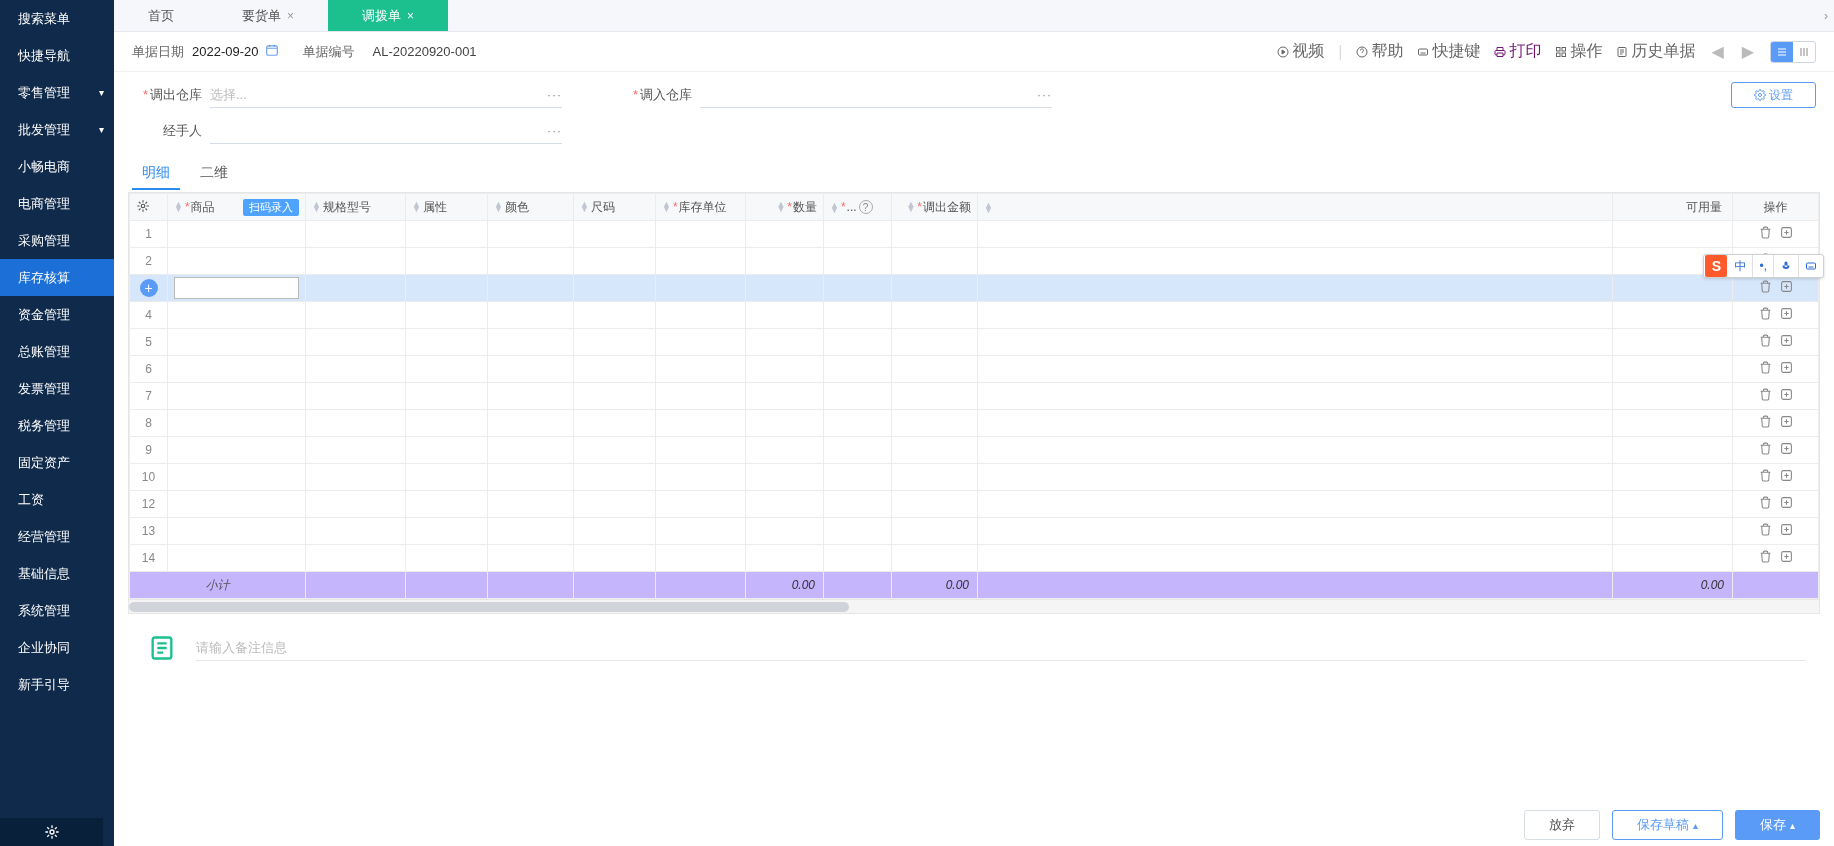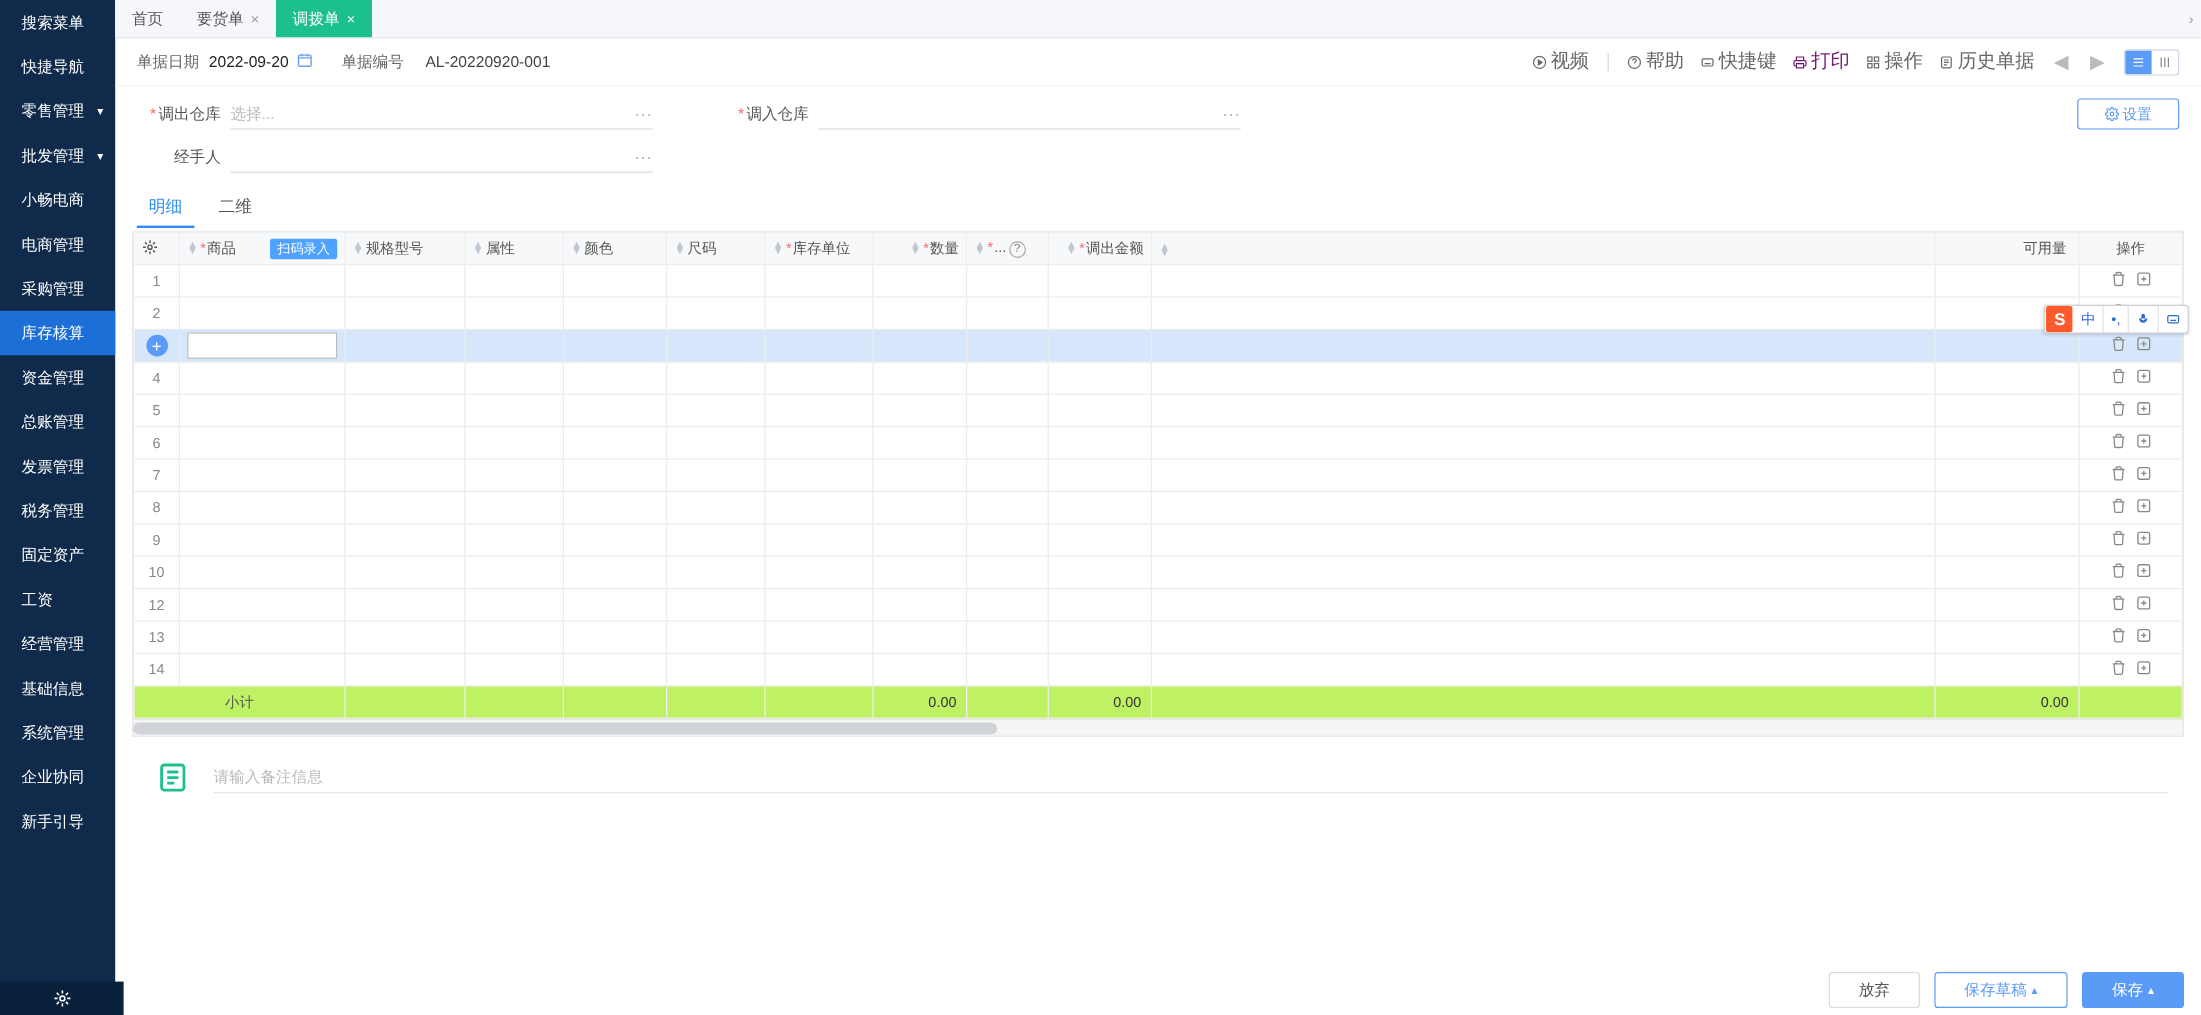--- a/index.html
+++ b/index.html
@@ -1,31 +1,31 @@
 <!DOCTYPE html>
 <html><head>
 <meta charset="utf-8">
 <style>
 * { box-sizing: border-box; margin: 0; padding: 0; }
 body { font-family: "Microsoft YaHei", Arial, sans-serif; font-size: 12px; color: #333; background: #fff; overflow: hidden; }
 .app { display: flex; height: 846px; width: 1834px; position: relative; }
 
 
-.sidebar { width: 96px; background: #0f2a4a; color: #fff; display: flex; flex-direction: column; }
+.sidebar { width: 114px; background: #0f2a4a; color: #fff; display: flex; flex-direction: column; }
 .sidebar-item { height: 37px; display: flex; align-items: center; padding-left: 18px; font-size: 13px; cursor: pointer; }
 .sidebar-item.active { background: #1b6fd6; }
 .sidebar-item .arrow { margin-left: auto; margin-right: 10px; font-size: 10px; }
 .sidebar-footer { margin-top: auto; height: 28px; background: #08203a; display: flex; align-items: center; justify-content: center; }
 
 
 .main { flex: 1; display: flex; flex-direction: column; position: relative; }
 
 
 .tabs { height: 32px; background: #f5f7fa; border-bottom: 1px solid #e4e7ed; display: flex; align-items: stretch; }
-.tab { padding: 0 14px; display: flex; align-items: center; font-size: 13px; color: #555; cursor: pointer; }
+.tab { padding: 0 34px; display: flex; align-items: center; font-size: 13px; color: #555; cursor: pointer; }
 .tab .close { margin-left: 6px; color: #999; font-size: 12px; }
 .tab.active { background: #1cbf8e; color: #fff; }
 .tab.active .close { color: #fff; }
 .tabs-right { margin-left: auto; display: flex; align-items: center; padding-right: 6px; color: #999; }
 
 
 .doc-header { height: 40px; display: flex; align-items: center; padding: 0 18px; border-bottom: 1px solid #f0f0f0; font-size: 13px; }
 .doc-header .lbl { color: #666; margin-right: 8px; }
 .doc-header .date-val { color: #222; font-weight: 500; margin-right: 6px; }
 .doc-header .cal-icon { color: #6aa0f0; margin-right: 24px; }
@@ -68,21 +68,21 @@
 .grid .col-ops { width: 86px; text-align: center; }
 .grid .col-avail { width: 120px; text-align: right; padding-right:10px;}
 .scan-badge { float: right; background: #4da3ff; color: #fff; font-size: 11px; padding: 1px 6px; border-radius: 2px; }
 .gear-cell { width: 38px; text-align: center; color: #888; }
 .row-active td { background: #d6e7fb; }
 .row-active .col-num { padding:0;}
 .add-btn { width: 18px; height: 18px; border-radius: 50%; background: #5b9bf8; color: #fff; display: inline-flex; align-items: center; justify-content: center; font-size: 14px; line-height:1;}
 .cell-input { width:100%; height:22px; border:1px solid #bbb; background:#fff;}
 .row-ops { color: #888; display:flex; justify-content:center; gap:8px;}
 .row-ops span { cursor:pointer;}
-.subtotal-row td { background: #bef264; }
+.subtotal-row td { background: #c4b5fd; font-style: italic; }
 .subtotal-row .lbl { text-align: center; color: #555; }
 .subtotal-row .num { text-align: right; padding-right: 8px; }
 .hscroll { height: 14px; background: #f5f5f5; border: 1px solid #e6e6e6; border-top: none; position: relative; }
 .hscroll .thumb { position: absolute; left: 0; top: 2px; height: 10px; width: 720px; background: #d0d4da; border-radius: 5px; }
 
 
 .remark-row { display:flex; align-items:center; padding: 14px 14px 0 14px; gap: 14px;}
 .remark-icon { width:40px; height:40px; display:flex; flex-direction:column; align-items:center; justify-content:center; color:#1cbf8e;}
 .remark-icon svg{width:28px;height:28px;}
 .remark-input { flex:1; border:none; border-bottom:1px solid #e6e6e6; height: 26px; font-size:13px; color:#333; outline:none;}

